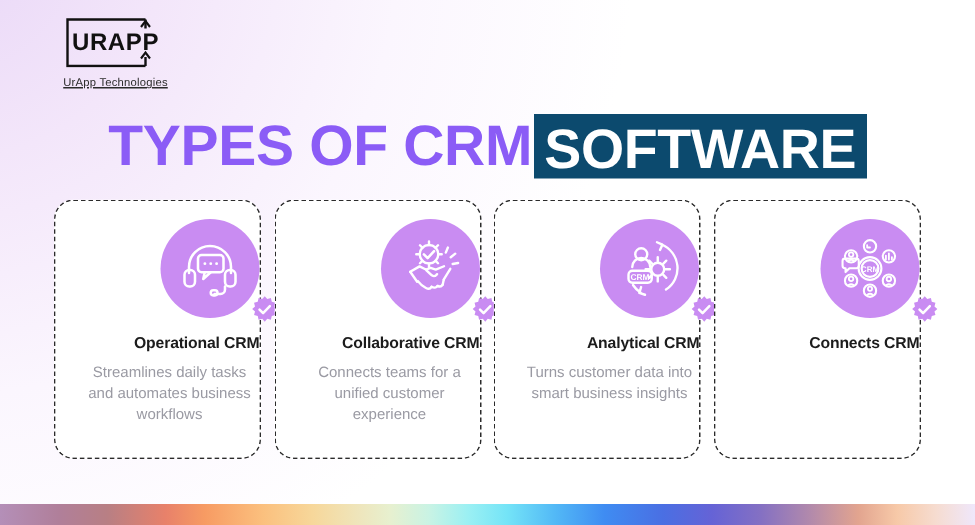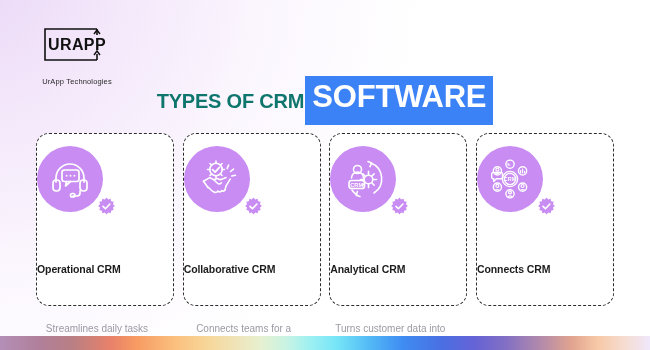--- a/index.html
+++ b/index.html
@@ -22,64 +22,63 @@
   }
 
   
   #logo{
     position:absolute; left:22px; top:12px; width:110px;
     text-align:center;
   }
   .logo-frame{
     position:relative;
     width:74px; height:33px;
-    margin:16px auto;
+    margin:0 auto;
   }
   .logo-frame svg{ position:absolute; left:0; top:0; }
   .logo-word{
     position:absolute; left:0; top:0; width:74px; height:33px;
     display:flex; align-items:center; justify-content:center;
     font-size:16px; font-weight:bold; letter-spacing:0.4px; color:#111;
   }
   .logo-sub{
-    margin-top:5px; font-size:7.5px; color:#2b2b2b; letter-spacing:0.15px;
+    margin-top:5px; font-size:7.5px; color:#2b2b2b; letter-spacing:0.15px;text-decoration:underline;
   }
 
   
   #title-row{
     position:absolute; left:0; right:0; top:76px;
     display:flex; justify-content:center; align-items:center;
   }
   .title-dark{
-    font-size:20px; font-weight:bold; color:#0f766e;
+    font-size:38px; font-weight:bold; color:#8b5cf6;
     letter-spacing:-0.2px; line-height:1;
   }
   .title-hl{
-    font-size:31px; font-weight:bold; color:#ffffff;
+    font-size:37px; font-weight:bold; color:#ffffff;
     letter-spacing:-0.2px; line-height:1;
-    background:#3b82f6;
-    padding:5px 7px 13px 7px;
+    background:#0c4a6e;
+    padding:5px 7px 1px 7px;
     margin-left:1px;
   }
 
   
   #cards{
     position:absolute; left:36px; top:133px;
     width:578px; height:173px;
     display:flex; justify-content:space-between;
   }
   .card{
     width:138px; height:173px;
     background:#ffffff;
     border:1.4px dashed #2b2b2b;
     border-radius:13px;
-    display:flex; flex-direction:column; align-items:flex-start;
+    display:flex; flex-direction:column; align-items:flex-end;
     padding-top:12px;
     position:relative;
-    gap:40px;
   }
   .icon-wrap{ position:relative; width:66px; height:66px; }
   .icon-circle{
     width:66px; height:66px; border-radius:50%;
     background:#c98cf2;
     display:flex; align-items:center; justify-content:center;
   }
   .icon-circle svg{ display:block; }
   .badge{
     position:absolute; right:-13px; bottom:-4px;

